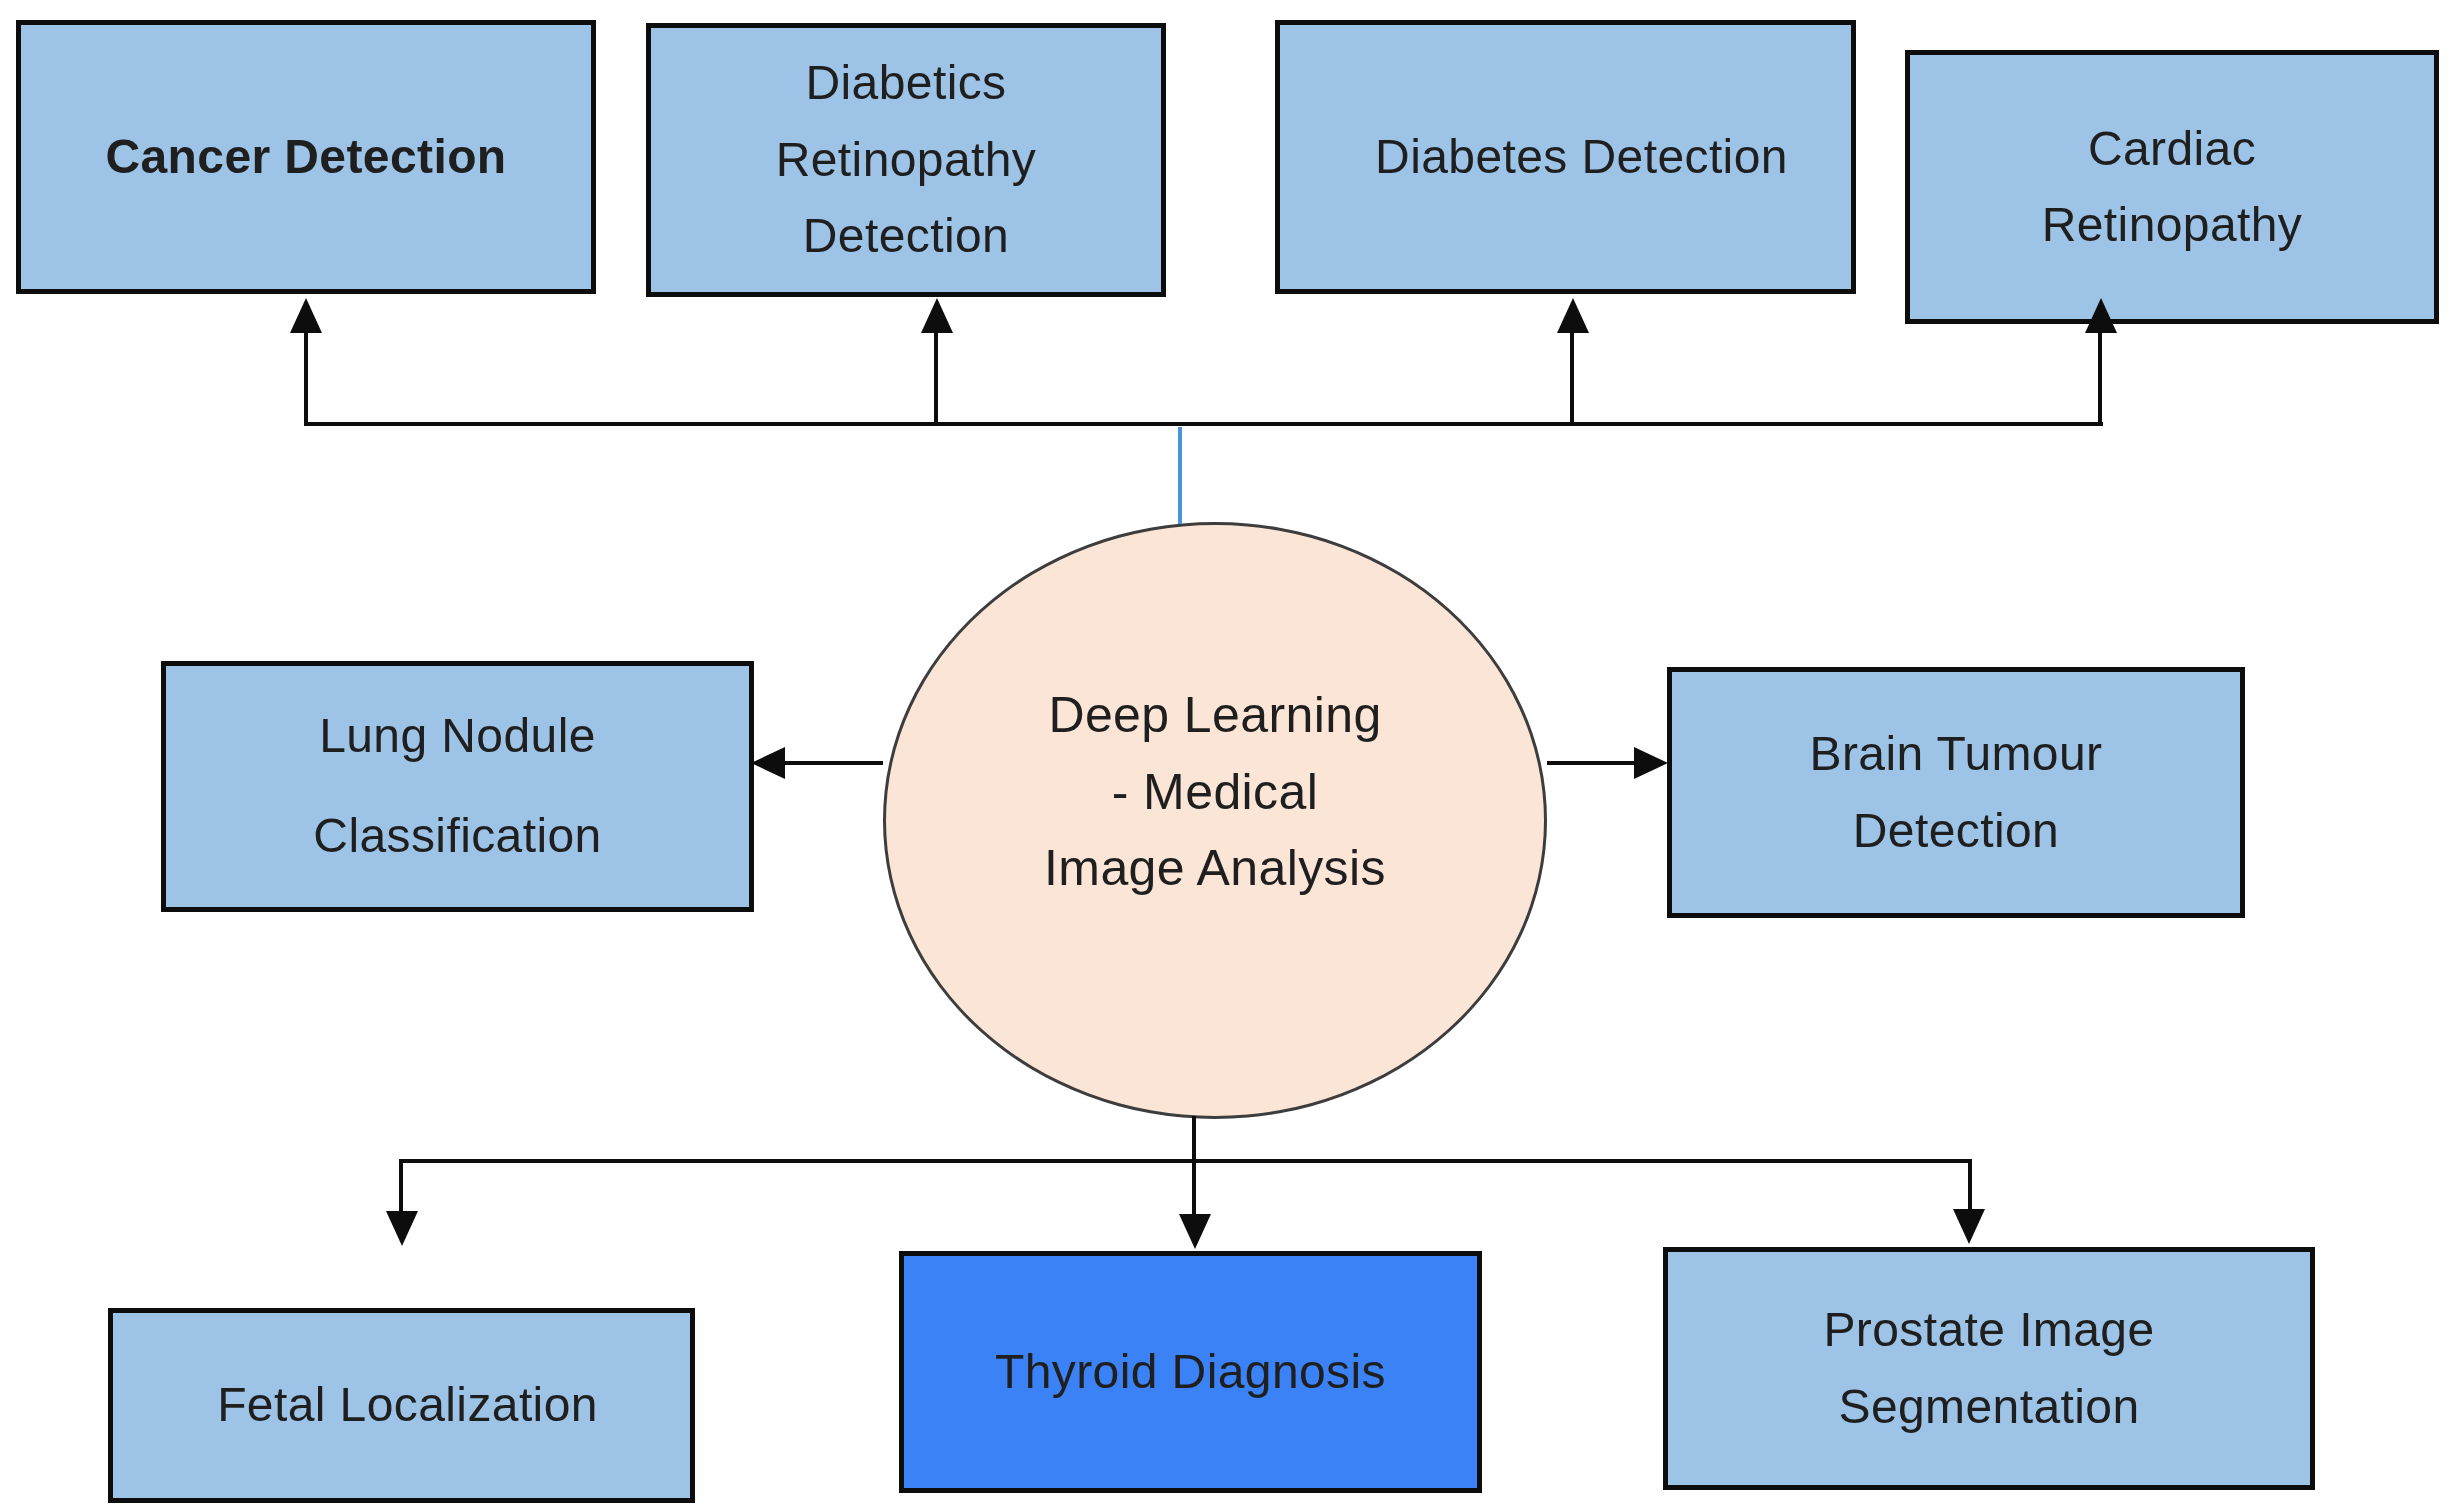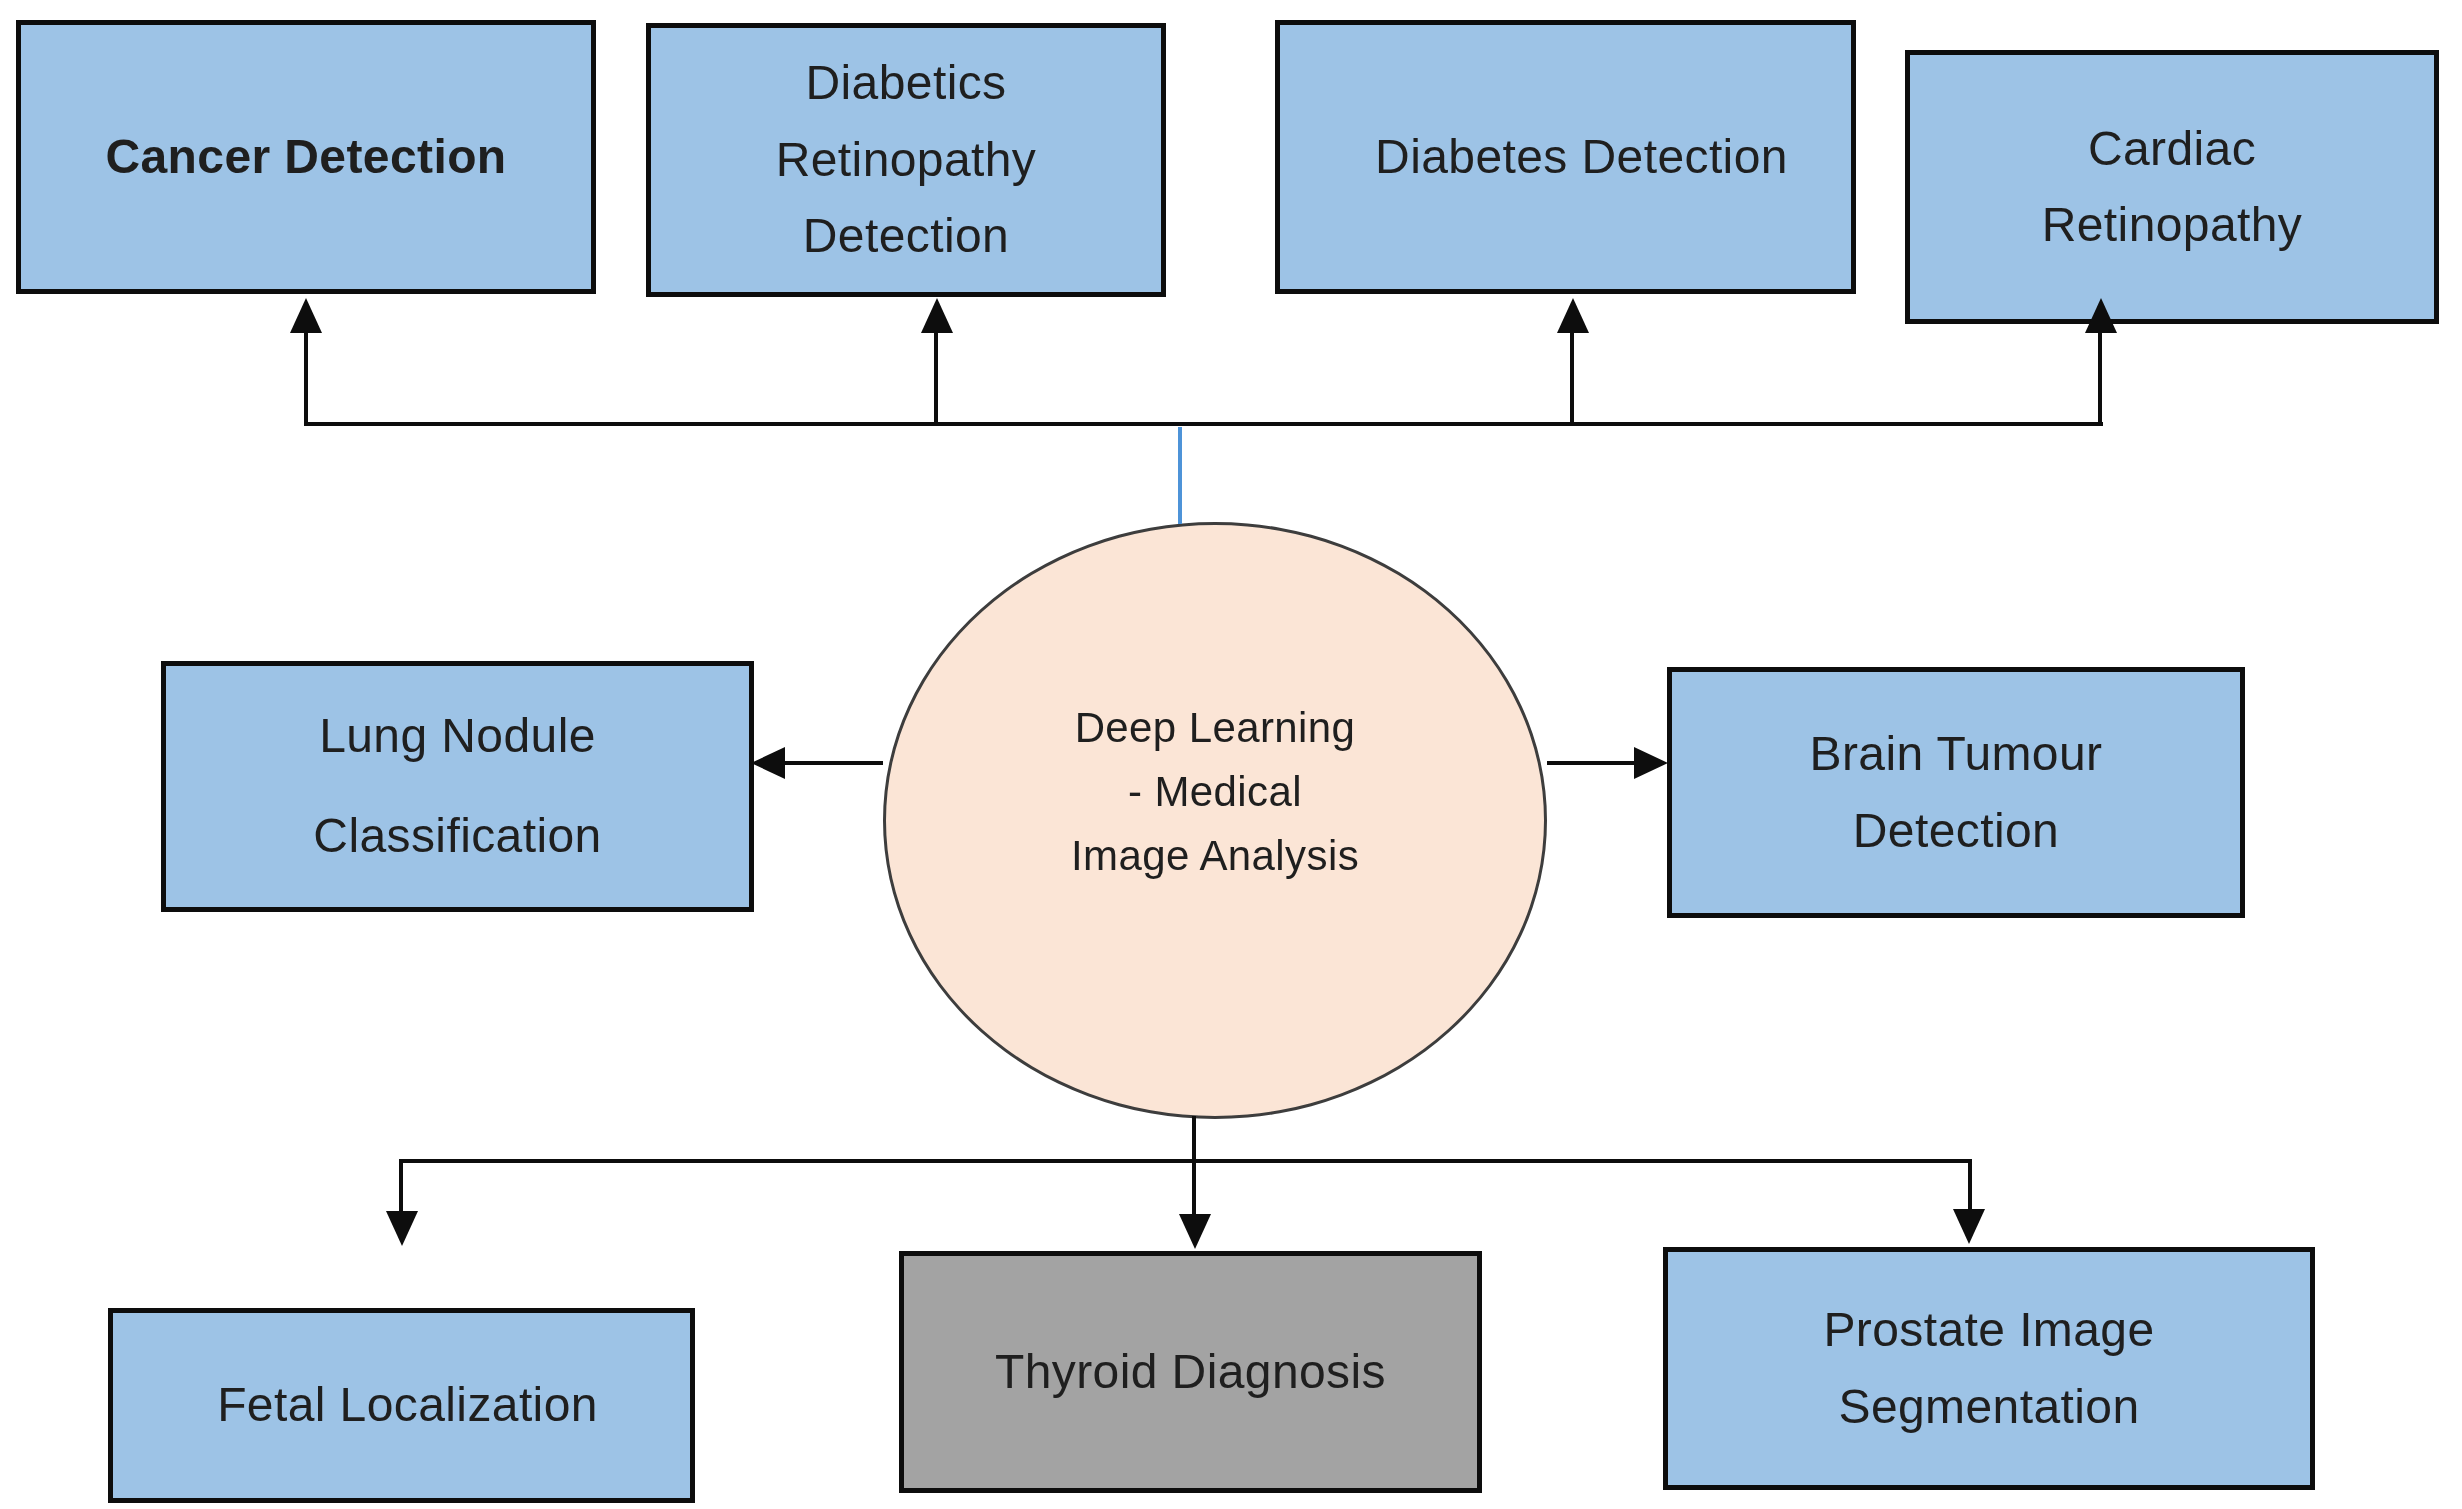--- a/index.html
+++ b/index.html
@@ -19,21 +19,21 @@
     display:flex;
     flex-direction:column;
     align-items:center;
     justify-content:center;
     text-align:center;
     font-size:48px;
     line-height:1.6;
     letter-spacing:0.4px;
   }
   .fill-blue{background:#9DC3E6;}
-  .fill-lightblue{background:#a3a3a3;}
+  .fill-lightblue{background:#3b82f6;}
   .node .line{display:block;}
 
   #node-cancer    {left:16px;   top:20.4px;   width:580px; height:274px;font-weight:bold;}
   #node-diabetics {left:646px;  top:23px;   width:520px; height:274px;}
   #node-diabetes  {left:1275px; top:20.4px;   width:581px; height:274px;padding-left:32px;}
   #node-cardiac   {left:1905px; top:20.4px;   width:534px; height:274px;margin-top:30px;}
   #node-lung      {left:161px;  top:661px;  width:593px; height:251px;gap:23px;}
   #node-brain     {left:1667px; top:667px;  width:578px; height:251px;}
   #node-fetal     {left:108px;  top:1308px; width:587px; height:195px;padding-left:12px;}
   #node-thyroid   {left:899px; top:1251px; width:583px; height:242px;}
@@ -44,21 +44,21 @@
     left:883px; top:522px; width:664px; height:597px;
     box-sizing:border-box;
     background:#FBE5D6;
     border:3.5px solid #3d3d3d;
     border-radius:50%;
     display:flex;
     flex-direction:column;
     align-items:center;
     justify-content:center;
     text-align:center;
-    font-size:42px;
+    font-size:50px;
     line-height:1.53;
     padding-bottom:57px;
     letter-spacing:0.4px;
   }
 
   
   .cline{position:absolute;background:#0d0d0d;}
   #top-h   {left:304px;  top:422px;  width:1799px; height:4.4px;}
   #top-v1  {left:304px;  top:329px;  width:4.4px;    height:97px;}
   #top-v2  {left:934px; top:329px;  width:4.4px;    height:97px;}

